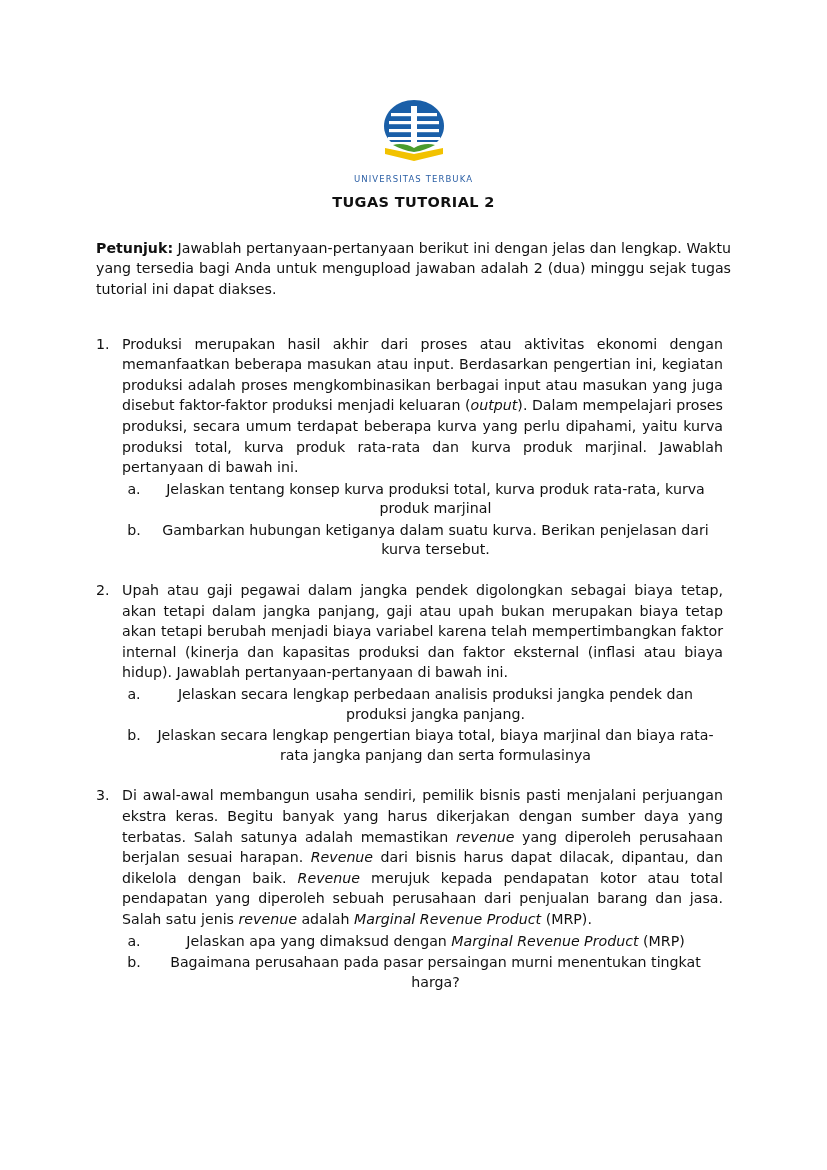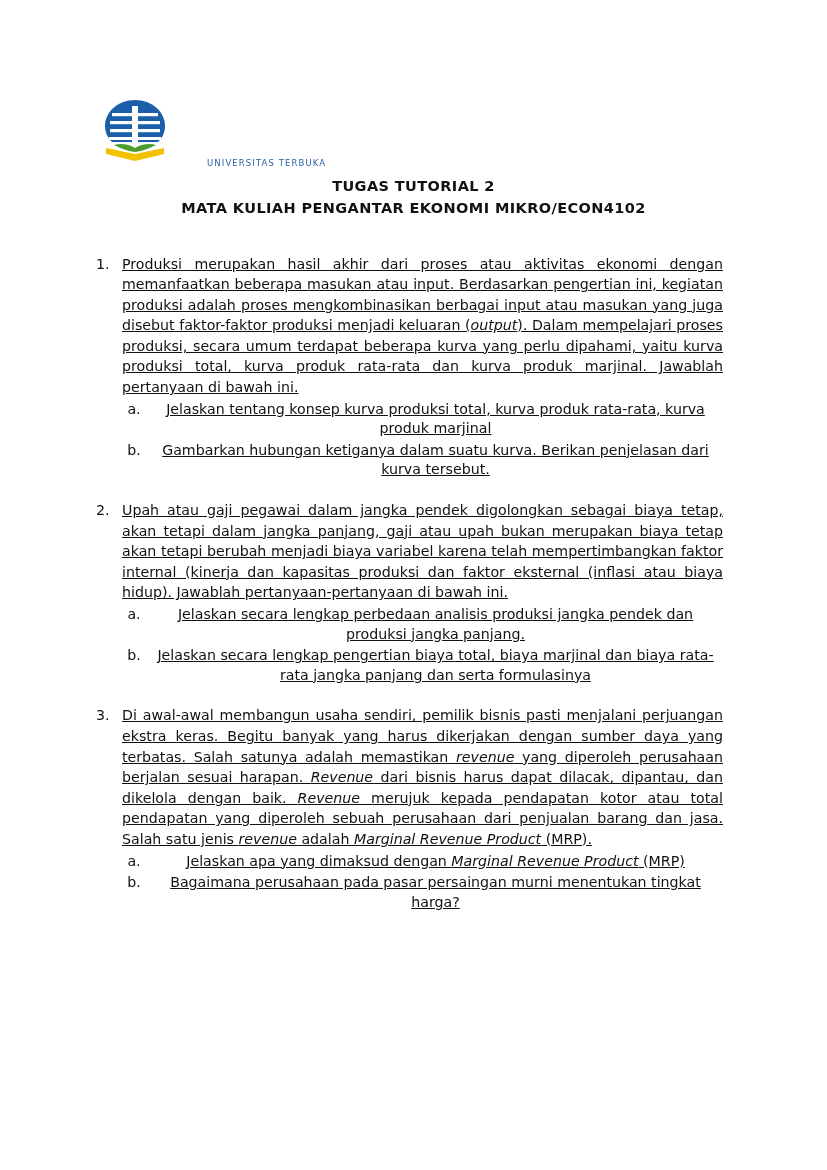--- a/index.html
+++ b/index.html
@@ -16,24 +16,23 @@
   }
   .page {
     width: 827px;
     height: 1170px;
     box-sizing: border-box;
     padding: 88px 96px 40px 96px;
     position: relative;
   }
   .logo-block {
     display: flex;
-    flex-direction: row;
-    align-items: flex-end;
+    flex-direction: column;
+    align-items: center;
     margin-top: 8px;
-    gap: 33px;
   }
   .logo-mark {
     width: 78px;
     height: 72px;
     position: relative;
   }
   .logo-caption {
     margin-top: 6px;
     font-size: 8.5px;
     letter-spacing: 1.1px;
@@ -58,21 +57,20 @@
     text-align: justify;
   }
   .instructions b {
     font-weight: bold;
   }
   ol.questions {
     margin: 34px 8px 0 0;
     padding: 0;
     list-style: none;
     counter-reset: qnum;
-    text-decoration: underline;
   }
   ol.questions > li {
     position: relative;
     padding-left: 26px;
     margin-bottom: 20px;
     font-size: 14.2px;
     line-height: 1.45;
   }
   ol.questions > li::before {
     counter-increment: qnum;
@@ -132,23 +130,25 @@
         <path d="M39 52 C45 48 54 47 60 49 C54 52 47 55 39 56 Z" fill="#4a9c2d"></path>
 
         <path d="M10 52 L39 58 L68 52 L68 58 L39 65 L10 58 Z" fill="#f2c200"></path>
       </svg>
     </div>
     <div class="logo-caption">UNIVERSITAS TERBUKA</div>
   </div>
 
   <div class="doc-title">
     <span>TUGAS TUTORIAL  2</span>
-    <span class="line2">MATA KULIAH PENGANTAR EKONOMI MIKRO/ECON4102</span>
   </div>
 
+  <div class="instructions">
+    <b>Petunjuk:</b><span> Jawablah pertanyaan-pertanyaan berikut ini dengan jelas dan lengkap. Waktu yang tersedia bagi Anda untuk mengupload jawaban adalah 2 (dua) minggu sejak tugas tutorial ini dapat diakses.</span>
+  </div>
 
   <ol class="questions" id="questions-list">
       <li>
         <div class="q-body">Produksi merupakan hasil akhir dari proses atau aktivitas ekonomi dengan memanfaatkan beberapa masukan atau input. Berdasarkan pengertian ini, kegiatan produksi adalah proses mengkombinasikan berbagai input atau masukan yang juga disebut faktor-faktor produksi menjadi keluaran (<i>output</i>). Dalam mempelajari proses produksi, secara umum terdapat beberapa kurva yang perlu dipahami, yaitu kurva produksi total, kurva produk rata-rata dan kurva produk marjinal. Jawablah pertanyaan di bawah ini.</div>
         <ol class="subs">
           <li>Jelaskan tentang konsep kurva produksi total, kurva produk rata-rata, kurva produk marjinal</li>
           <li>Gambarkan hubungan ketiganya dalam suatu kurva. Berikan penjelasan dari kurva tersebut.</li>
         </ol>
       </li>
       <li>

